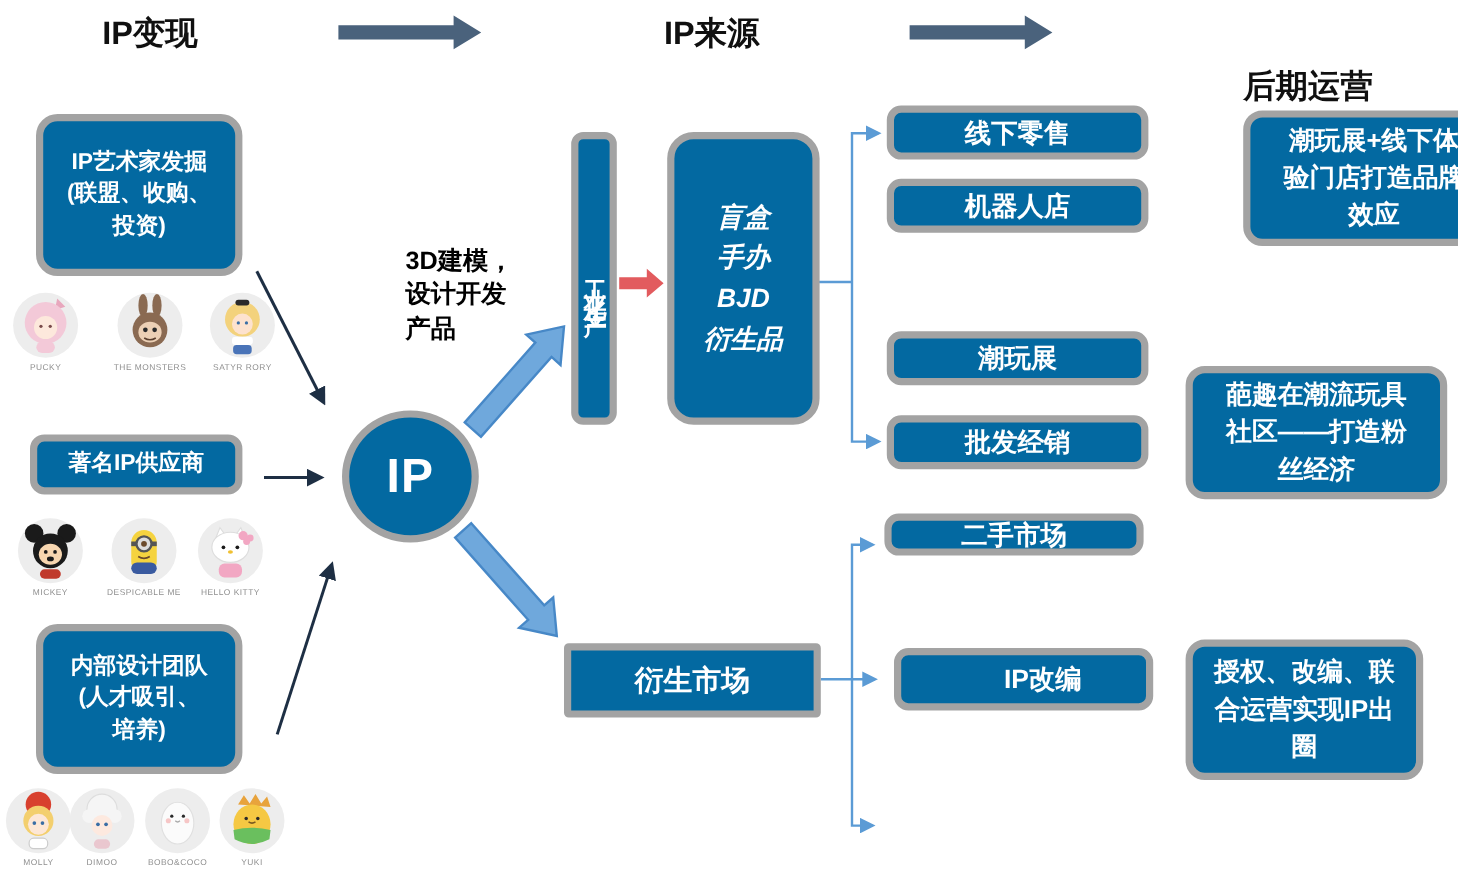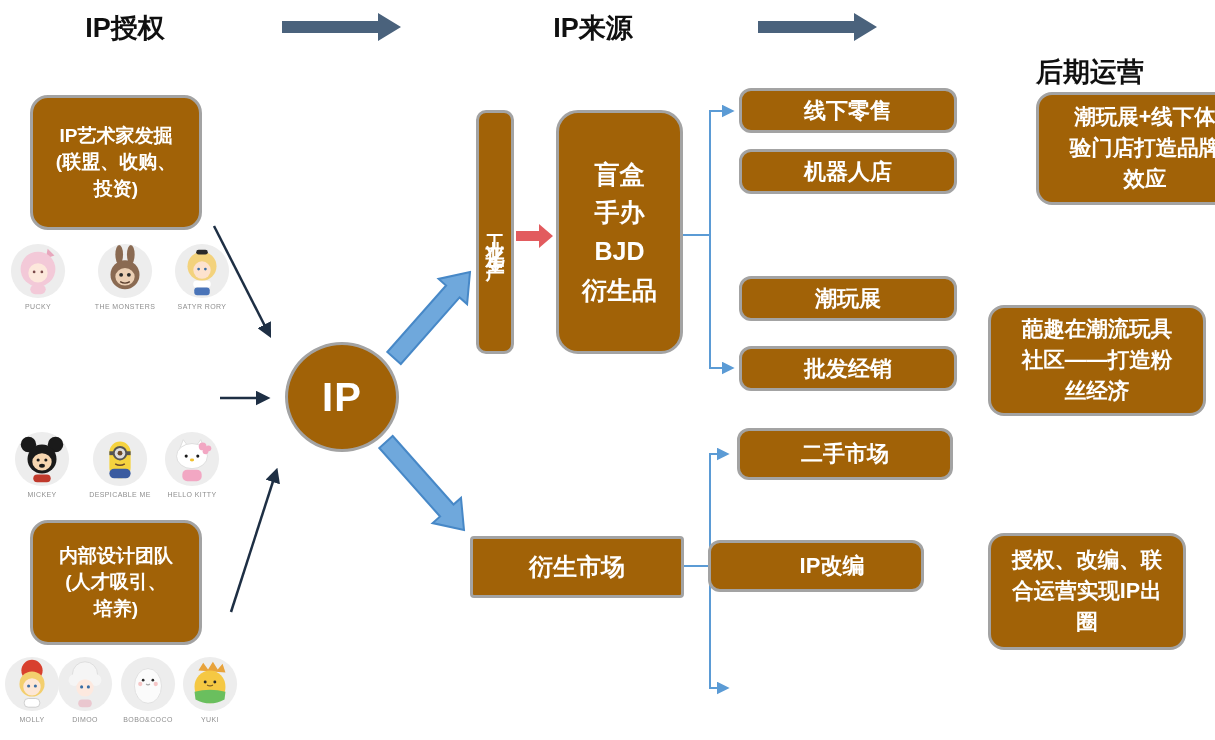--- a/index.html
+++ b/index.html
@@ -1,47 +1,47 @@
 <!DOCTYPE html>
 <html><head>
 <meta charset="utf-8">
 <style>
   * { margin:0; padding:0; box-sizing:border-box; }
   body { background:#fff; font-family:"Liberation Sans", sans-serif; }
   #canvas { position:relative; width:1215px; height:740px; background:#fff; overflow:hidden; }
 
   .stage-title { position:absolute; font-size:27px; font-weight:bold; color:#101010; text-align:center; width:170px; }
 
-  .node { position:absolute; background:#a16207; border:3px solid #a3a3a3; color:#fff; font-weight:bold;
+  .node { position:absolute; background:#0369a1; border:6px solid #a3a3a3; color:#fff; font-weight:bold;
           display:flex; align-items:center; justify-content:center; text-align:center; white-space:pre-line; }
 
   .src-box { border-radius:18px; font-size:19px; line-height:1.4; padding:0 4px; }
   .pill    { border-radius:12px; font-size:22px; }
   .op-box  { border-radius:16px; font-size:21.5px; line-height:1.45; padding:0 4px; }
 
   #ip-circle { border-radius:50%; font-size:40px; letter-spacing:1px; }
 
   #production-box { border-radius:10px; font-size:19px; writing-mode:vertical-lr; text-orientation:upright;
                     letter-spacing:7px; padding-top:6px; }
-  #products-box { border-radius:22px; font-size:25px; line-height:1.55; }
+  #products-box { border-radius:22px; font-size:22px; line-height:1.55;font-style:italic; }
 
   #process-note { position:absolute; font-size:21px; font-weight:bold; color:#000; white-space:pre-line; line-height:1.35; }
 
   .avatar-group { position:absolute; width:70px; display:flex; flex-direction:column; align-items:center; }
   .avatar-group svg { width:58px; height:58px; }
   .avatar-label { font-size:7px; color:#8f8f8f; letter-spacing:0.4px; margin-top:3px; text-align:center; white-space:nowrap; }
 
   #overlay { position:absolute; left:0; top:0; pointer-events:none; }
 </style>
 </head>
 <body>
 
 <div id="canvas">
 
-  <div class="stage-title" style="left:40px; top:10px;">IP授权</div>
+  <div class="stage-title" style="left:40px; top:10px;">IP变现</div>
   <div class="stage-title" style="left:508px; top:10px;">IP来源</div>
   <div class="stage-title" style="left:1005px; top:10px;margin-top:44px;">后期运营</div>
 
   <svg id="overlay" width="1215" height="740" viewBox="0 0 1215 740">
     <defs>
       <marker id="mblue" viewBox="0 0 10 10" refX="8" refY="5" markerWidth="6.5" markerHeight="6.5" orient="auto-start-reverse">
         <path d="M0,0 L10,5 L0,10 z" fill="#5b9bd5"></path>
       </marker>
       <marker id="mdark" viewBox="0 0 10 10" refX="7" refY="5" markerWidth="6" markerHeight="6" orient="auto-start-reverse">
         <path d="M0,0 L10,5 L0,10 z" fill="#1e2f44"></path>
@@ -85,20 +85,21 @@
     <g>
       <path d="M684,566 H729" fill="none" stroke="#5b9bd5" stroke-width="2" marker-end="url(#mblue)"></path>
       <path d="M710,566 V454 H727" fill="none" stroke="#5b9bd5" stroke-width="2" marker-end="url(#mblue)"></path>
       <path d="M710,566 V688 H727" fill="none" stroke="#5b9bd5" stroke-width="2" marker-end="url(#mblue)"></path>
     </g>
   </svg>
 
   <div class="node src-box" style="left:30px; top:95px; width:172px; height:135px;">IP艺术家发掘
 (联盟、收购、
 投资)</div>
+  <div class="node src-box" style="left:25px; top:362px; width:177px; height:50px; border-radius:12px;">著名IP供应商</div>
   <div class="node src-box" style="left:30px; top:520px; width:172px; height:125px;">内部设计团队
 (人才吸引、
 培养)</div>
 
   <div class="avatar-group" style="left:3px; top:242px;">
     <svg viewBox="0 0 60 60">
       <circle cx="30" cy="30" r="28" fill="#ededed"></circle>
       <polygon points="40,7 47,14 38,17" fill="#e8a7bd"></polygon>
       <circle cx="30" cy="28" r="18" fill="#f3c9d8"></circle>
       <circle cx="30" cy="32" r="10" fill="#fde8dc"></circle>
@@ -223,36 +224,39 @@
       <path d="M14,38 Q30,34 46,38 L45,46 Q30,54 15,46 Z" fill="#6abf5e"></path>
       <circle cx="25" cy="28" r="1.5" fill="#2a2a2a"></circle>
         <circle cx="35" cy="28" r="1.5" fill="#2a2a2a"></circle>
       <path d="M27,31 Q30,33 33,31" stroke="#7a5a20" stroke-width="1.3" fill="none"></path>
     </svg>
     <span class="avatar-label">YUKI</span>
   </div>
 
   <div class="node" id="ip-circle" style="left:285px; top:342px; width:114px; height:110px;">IP</div>
 
+  <div id="process-note" style="left:338px; top:204px;">3D建模，
+设计开发
+产品</div>
 
   <div class="node" id="production-box" style="left:476px; top:110px; width:38px; height:244px;">工业化生产</div>
 
   <div class="node" id="products-box" style="left:556px; top:110px; width:127px; height:244px;">盲盒
 手办
 BJD
 衍生品</div>
 
   <div class="node pill" style="left:739px; top:88px;  width:218px; height:45px;">线下零售</div>
   <div class="node pill" style="left:739px; top:149px; width:218px; height:45px;">机器人店</div>
   <div class="node pill" style="left:739px; top:276px; width:218px; height:45px;">潮玩展</div>
   <div class="node pill" style="left:739px; top:346px; width:218px; height:45px;">批发经销</div>
 
   <div class="node pill" style="left:470px; top:536px; width:214px; height:62px; border-radius:4px; font-size:24px;">衍生市场</div>
-  <div class="node pill" style="left:737px; top:428px; width:216px; height:52px;">二手市场</div>
-  <div class="node pill" style="left:708px; top:540px; width:216px; height:52px;padding-left:32px;">IP改编</div>
+  <div class="node pill" style="left:737px; top:428px; width:216px; height:35px;">二手市场</div>
+  <div class="node pill" style="left:745px; top:540px; width:216px; height:52px;padding-left:32px;">IP改编</div>
 
   <div class="node op-box" style="left:988px; top:92px;  width:218px; height:113px;margin-left:48px;">潮玩展+线下体
 验门店打造品牌
 效应</div>
   <div class="node op-box" style="left:988px; top:305px; width:218px; height:111px;">葩趣在潮流玩具
 社区——打造粉
 丝经济</div>
   <div class="node op-box" style="left:988px; top:533px; width:198px; height:117px;">授权、改编、联
 合运营实现IP出
 圈</div>

